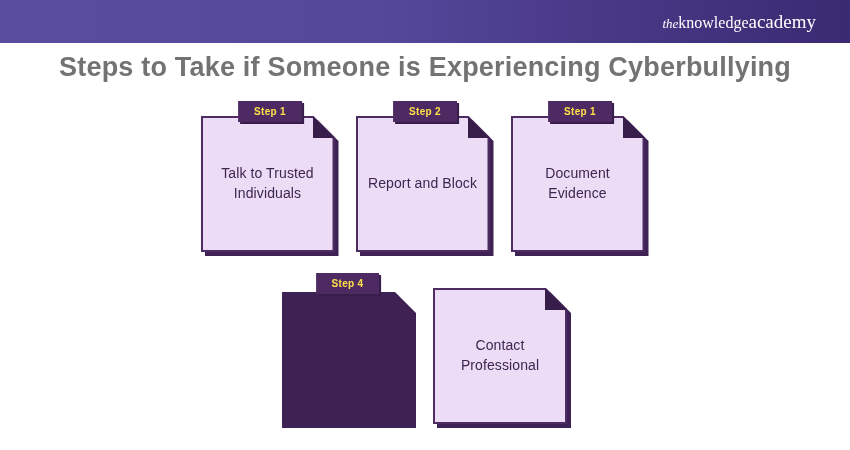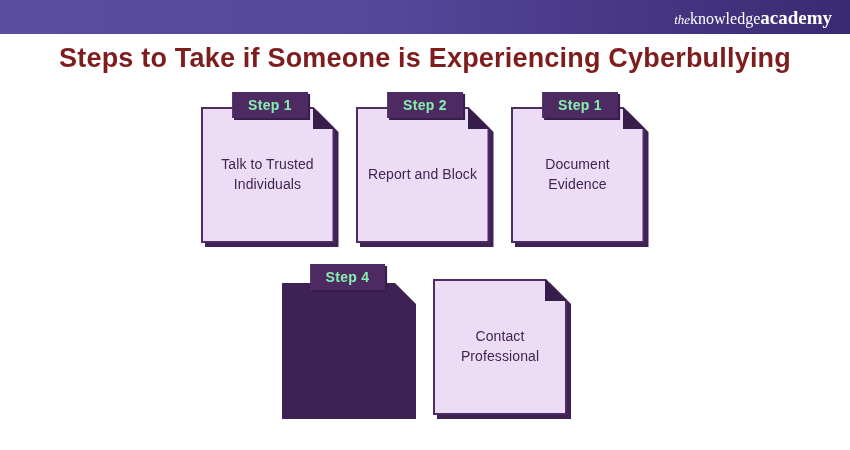--- a/index.html
+++ b/index.html
@@ -5,48 +5,48 @@
   * { margin: 0; padding: 0; box-sizing: border-box; }
   html, body { width: 850px; height: 450px; }
   body {
     font-family: "Liberation Sans", sans-serif;
     background: #ffffff;
     overflow: hidden;
   }
 
   
   .header {
-    height: 34px;
+    height: 43px;
     width: 100%;
     background: linear-gradient(90deg, #5a4c9f 0%, #55479a 45%, #3a2a72 100%);
     display: flex;
     align-items: center;
     justify-content: flex-end;
-    padding-right: 18px;
+    padding-right: 34px;
   }
   .logo {
     color: #ffffff;
     font-family: "Liberation Serif", serif;
     white-space: nowrap;
     line-height: 1;
     display: flex;
     align-items: baseline;
   }
   .logo .logo-the { font-style: italic; font-size: 13px; }
   .logo .logo-knowledge { font-size: 16px; font-weight: 400; }
-  .logo .logo-academy { font-size: 19px; font-weight: 700; }
+  .logo .logo-academy { font-size: 19px; font-weight: 400; }
 
   
   .page-title {
     margin-top: 9px;
     text-align: center;
     font-size: 27px;
     font-weight: 700;
     letter-spacing: 0.2px;
-    color: #7f1d1d;
+    color: #737373;
   }
 
   
   .grid {
     margin-top: 18px;
     display: flex;
     flex-direction: column;
     gap: 16px;
     align-items: center;
   }
@@ -105,22 +105,22 @@
     color: #3e2650;
     letter-spacing: 0.1px;
   }
   .badge {
     position: absolute;
     top: 0;
     left: 50%;
     transform: translateX(-50%);
     z-index: 3;
     background: #4e2a63;
-    color: #86efac;
-    font-size: 14px;
+    color: #fde047;
+    font-size: 10px;
     font-weight: 700;
     letter-spacing: 0.3px;
     padding: 5px 16px;
     white-space: nowrap;
     box-shadow: 2px 2px 0 #371d4a;
   }
 </style>
 </head>
 <body>
 

